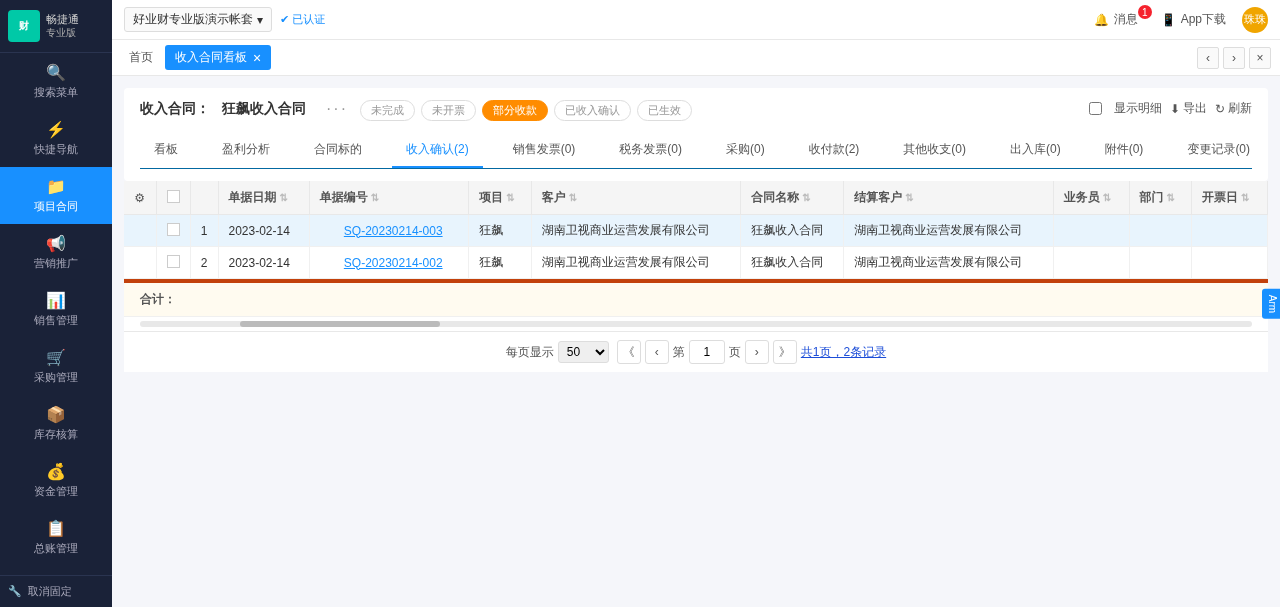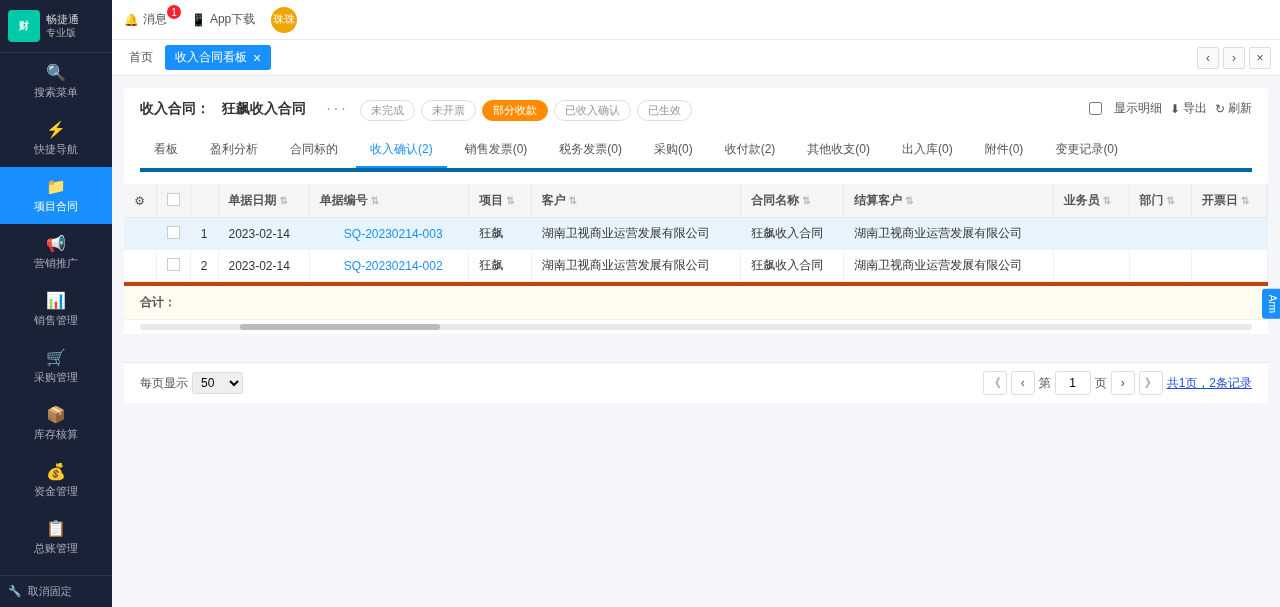--- a/index.html
+++ b/index.html
@@ -47,44 +47,44 @@
     .contract-title-bar { display: flex; align-items: flex-start; gap: 12px; margin-bottom: 12px; }
     .more-btn { color: #999; cursor: pointer; font-size: 16px; letter-spacing: 2px; margin-left: 8px; }
     .status-tags { display: flex; gap: 6px; }
     .status-tag { padding: 2px 10px; border-radius: 12px; font-size: 11px; border: 1px solid #ddd; color: #999; cursor: pointer; }
     .status-tag.active { background: #ff8c00; color: white; border-color: #ff8c00; }
     .export-btns { margin-left: auto; display: flex; align-items: center; gap: 8px; }
     .export-btn { display: flex; align-items: center; gap: 3px; font-size: 12px; color: #555; cursor: pointer; }
     .show-detail-cb { display: flex; align-items: center; gap: 12px; font-size: 12px; color: #555; cursor: pointer; }
 
     
-    .sub-tabs { display: flex; gap: 4px; border-bottom: 4px solid #0369a1; margin-bottom: 0; background: #fff; }
+    .sub-tabs { display: flex; gap: 16px; border-bottom: 1px solid #0369a1; margin-bottom: 0; background: #fff; }
     .sub-tab { padding: 8px 14px; font-size: 12px; color: #555; cursor: pointer; border-bottom: 2px solid transparent; white-space: nowrap; }
     .sub-tab.active { color: #1890ff; border-bottom: 2px solid #1890ff; }
 
     
     .table-container { background: #fff; overflow: auto; }
     .data-table { width: 100%; border-collapse: collapse; font-size: 12px; }
     .data-table th { background: #f5f5f5; padding: 8px 10px; text-align: left; border-bottom: 1px solid #e8e8e8; border-right: 1px solid #e8e8e8; white-space: nowrap; color: #555; font-weight: normal; }
     .data-table td { padding: 7px 10px; border-bottom: 1px solid #f0f0f0; border-right: 1px solid #f0f0f0; white-space: nowrap; color: #333; }
     .data-table tr.row-highlighted { background: #e8f4fd; }
-    .link-text { color: #1890ff; cursor: pointer; margin-left: 24px; }
+    .link-text { color: #1890ff; text-decoration: underline; cursor: pointer; margin-left: 24px; }
     .row-num { color: #999; text-align: center; }
 
     
     .table-footer { background: #fffbf0; border-top: 4px solid #c2410c; padding: 8px 16px; display: flex; align-items: center; gap: 8px; font-size: 12px; }
     .total-label { color: #555; font-weight: bold; }
 
     
     .scrollbar-area { background: #fff; padding: 4px 0; border-top: 1px solid #f0f0f0; }
     .scrollbar-track { height: 6px; background: #e8e8e8; border-radius: 3px; margin: 0 16px; position: relative; cursor: pointer; }
     .scrollbar-thumb { height: 6px; width: 200px; background: #bbb; border-radius: 3px; position: absolute; left: 100px; }
 
     
-    .pagination { background: #fff; border-top: 1px solid #e8e8e8; padding: 8px 16px; display: flex; align-items: center; justify-content: space-between; gap: 8px; font-size: 12px; color: #555; margin-top: 28px; }
+    .pagination { background: #fff; border-top: 1px solid #e8e8e8; padding: 8px 16px; display: flex; align-items: center; justify-content: center; gap: 8px; font-size: 12px; color: #555; }
     .per-page { display: flex; align-items: center; gap: 4px; }
     .per-page select { border: 1px solid #ddd; border-radius: 3px; padding: 2px 4px; font-size: 12px; }
     .page-nav { display: flex; align-items: center; gap: 4px; }
     .page-btn { width: 24px; height: 24px; border: 1px solid #ddd; border-radius: 3px; background: #fff; display: flex; align-items: center; justify-content: center; cursor: pointer; font-size: 12px; color: #555; }
     .page-input { width: 36px; height: 24px; border: 1px solid #ddd; border-radius: 3px; text-align: center; font-size: 12px; }
     .page-total { color: #1d4ed8; text-decoration: underline; }
 
     
     .right-action { position: fixed; right: 0; top: 50%; transform: translateY(-50%); background: #1890ff; color: white; width: 18px; padding: 6px 2px; font-size: 10px; text-align: center; cursor: pointer; border-radius: 3px 0 0 3px; writing-mode: vertical-rl; }
 
@@ -150,20 +150,30 @@
 
   <div class="sidebar-bottom">
     <span>🔧</span>
     <span>取消固定</span>
   </div>
 </div>
 
 <div class="main">
 
   <div class="topbar">
+    <div class="topbar-left">
+      <div class="company-selector">
+        <span>好业财专业版演示帐套</span>
+        <span>▾</span>
+      </div>
+      <div class="certified-badge">
+        <span>✔</span>
+        <span>已认证</span>
+      </div>
+    </div>
     <div class="topbar-right">
       <div class="topbar-action" style="position:relative;padding-right:8px;">
         <span>🔔</span>
         <span class="badge">1</span>
         <span>消息</span>
       </div>
       <div class="topbar-action">
         <span>📱</span>
         <span>App下载</span>
       </div>

